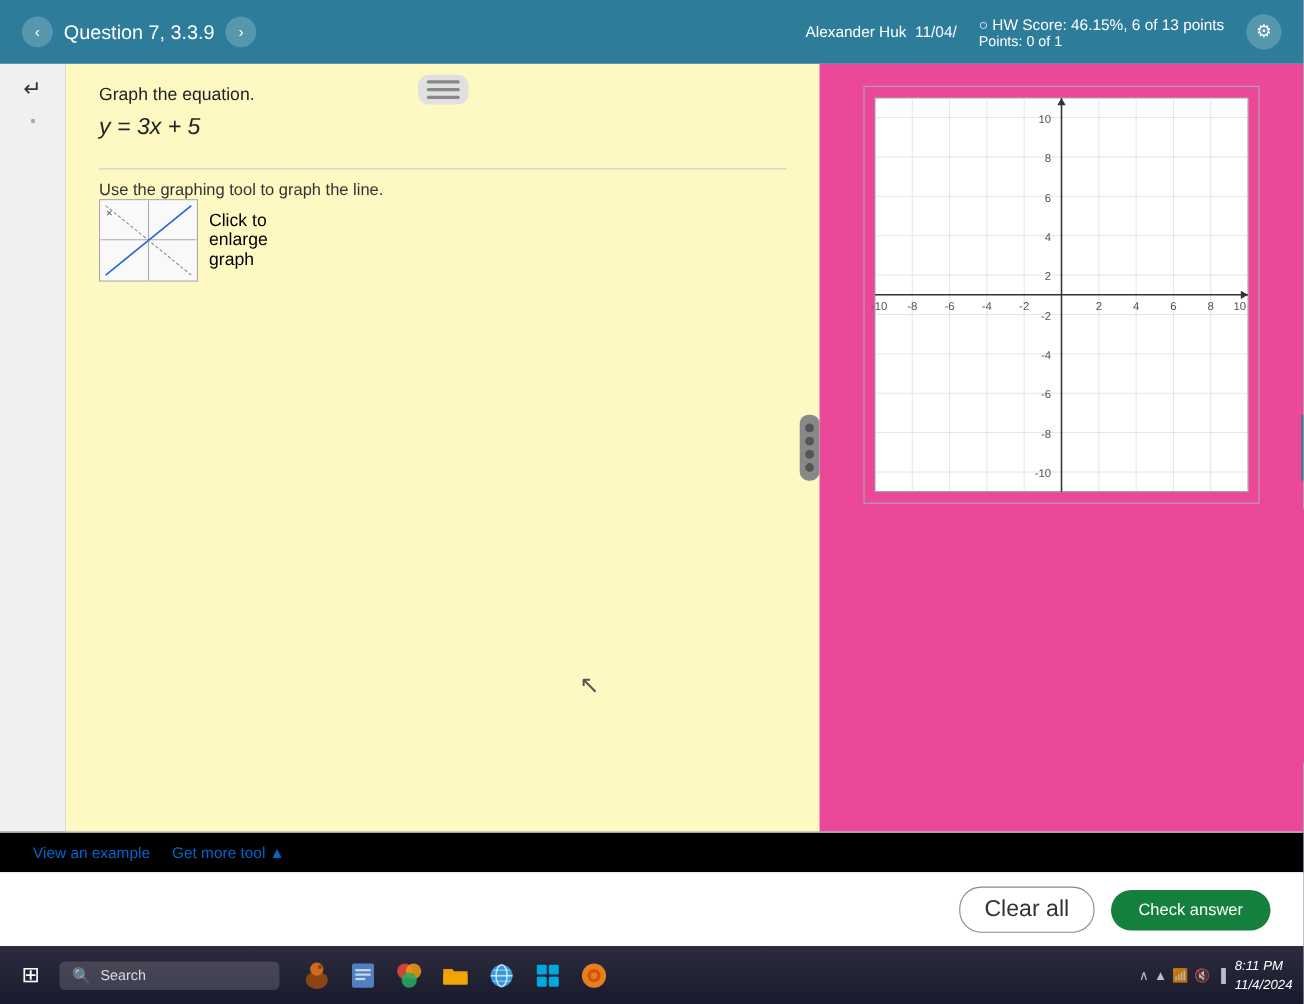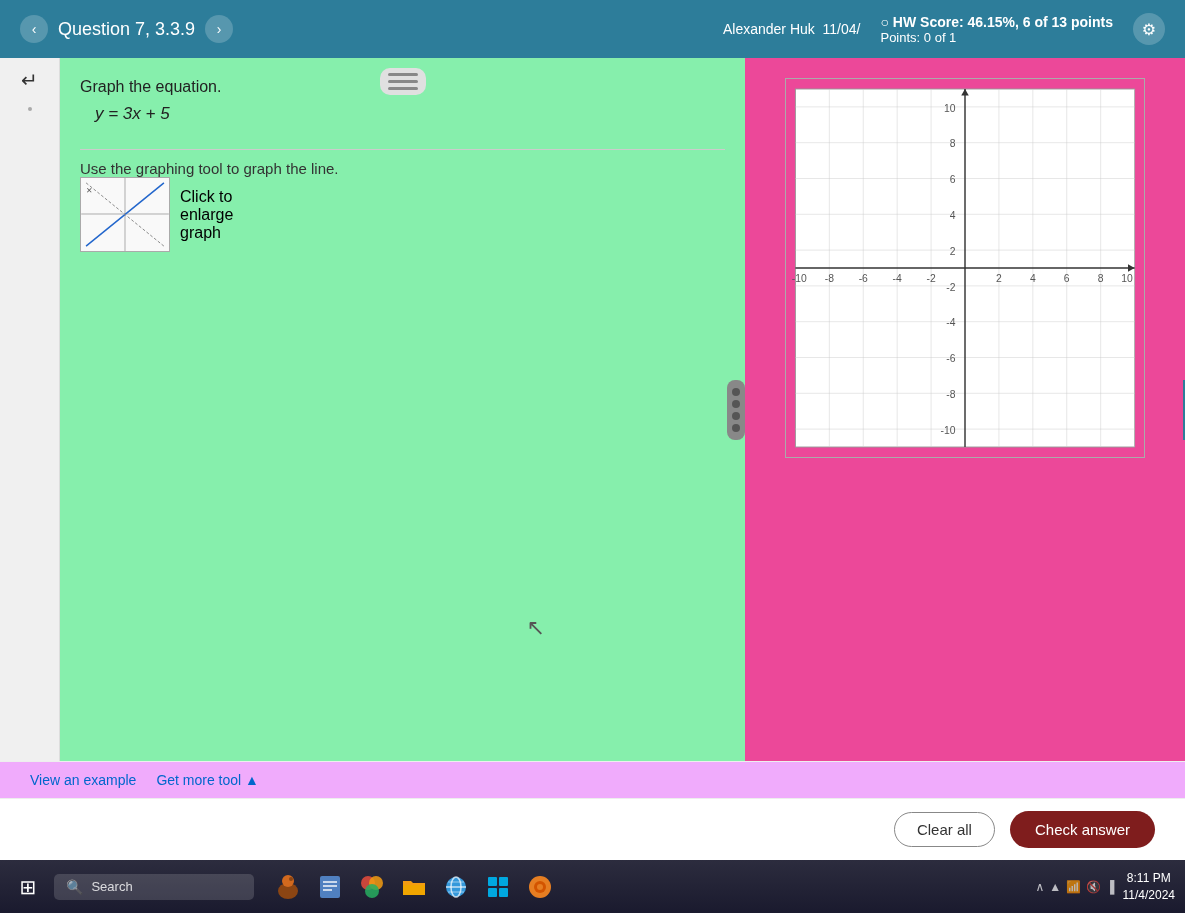--- a/index.html
+++ b/index.html
@@ -64,21 +64,21 @@
       gap: 20px;
     }
 
     .user-info {
       text-align: left;
       font-size: 14px;
       color: white;
     }
 
     .hw-score {
-      font-weight: bold;
+      font-weight: normal;
       font-size: 14px;
     }
 
     .points {
       font-size: 13px;
     }
 
     .gear-btn {
       background: rgba(255,255,255,0.2);
       border: none;
@@ -116,37 +116,36 @@
       font-size: 20px;
       cursor: pointer;
       color: #333;
       background: none;
       border: none;
     }
 
     
     .question-area {
       flex: 1;
-      padding: 20px 20px;
+      padding: 20px 30px;
       display: flex;
       flex-direction: column;
       position: relative;
-      background: #86efac;
+      background: #fef9c3;
     }
 
     .question-text {
       font-size: 16px;
       color: #222;
       margin-bottom: 8px;
     }
 
     .equation {
-      font-size: 17px;
+      font-size: 21px;
       color: #222;
-      margin-left: 15px;
       margin-bottom: 15px;
       font-style: italic;
     }
 
     .divider-line {
       border: none;
       border-top: 1px solid #ccc;
       margin: 10px 0;
     }
 
@@ -198,21 +197,21 @@
       position: relative;
     }
 
     .graph-container {
       position: relative;
       margin-top: 10px;
     }
 
     
     .bottom-bar {
-      background: #f0abfc;
+      background: #000000;
       padding: 10px 30px;
       display: flex;
       align-items: center;
       gap: 20px;
       border-top: 1px solid #eee;
     }
 
     .bottom-link {
       color: #0066cc;
       text-decoration: none;
@@ -229,27 +228,27 @@
       align-items: center;
       gap: 15px;
       border-top: 1px solid #eee;
     }
 
     .clear-all-btn {
       background: white;
       border: 1px solid #888;
       border-radius: 20px;
       padding: 8px 22px;
-      font-size: 15px;
+      font-size: 21px;
       cursor: pointer;
       color: #333;
     }
 
     .check-answer-btn {
-      background: #7f1d1d;
+      background: #15803d;
       border: none;
       border-radius: 20px;
       padding: 10px 25px;
       font-size: 15px;
       cursor: pointer;
       color: white;
       font-weight: 500;
     }
 
     
@@ -315,22 +314,23 @@
     .taskbar-right {
       margin-left: auto;
       display: flex;
       align-items: center;
       gap: 8px;
       color: white;
       font-size: 12px;
     }
 
     .taskbar-time {
-      text-align: center;
+      text-align: left;
       line-height: 1.4;
+      font-style: italic;
     }
 
     .taskbar-sys-icons {
       display: flex;
       gap: 5px;
       align-items: center;
     }
 
     
     .coordinate-grid {

